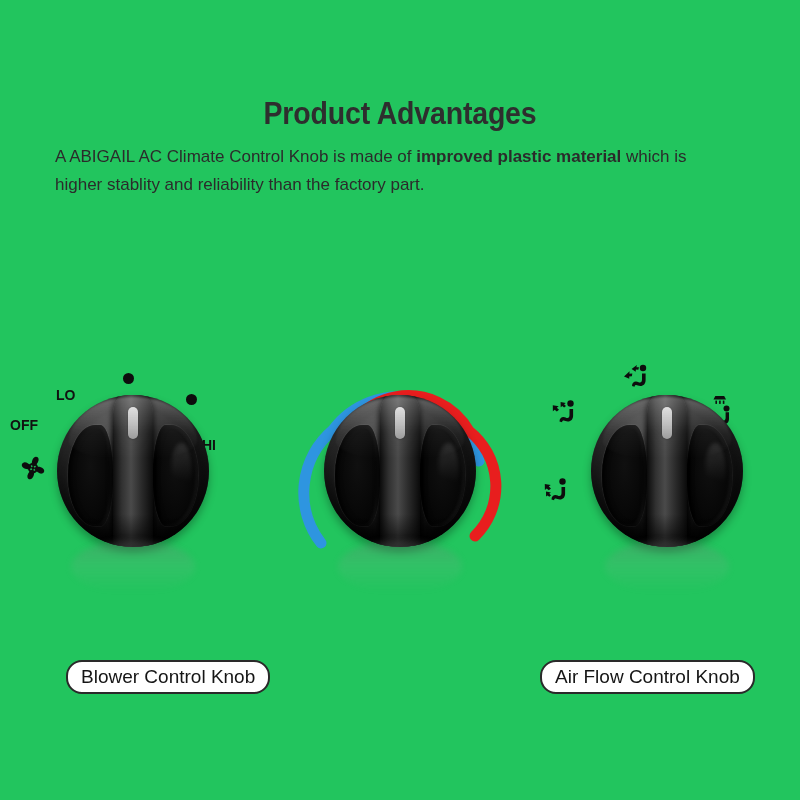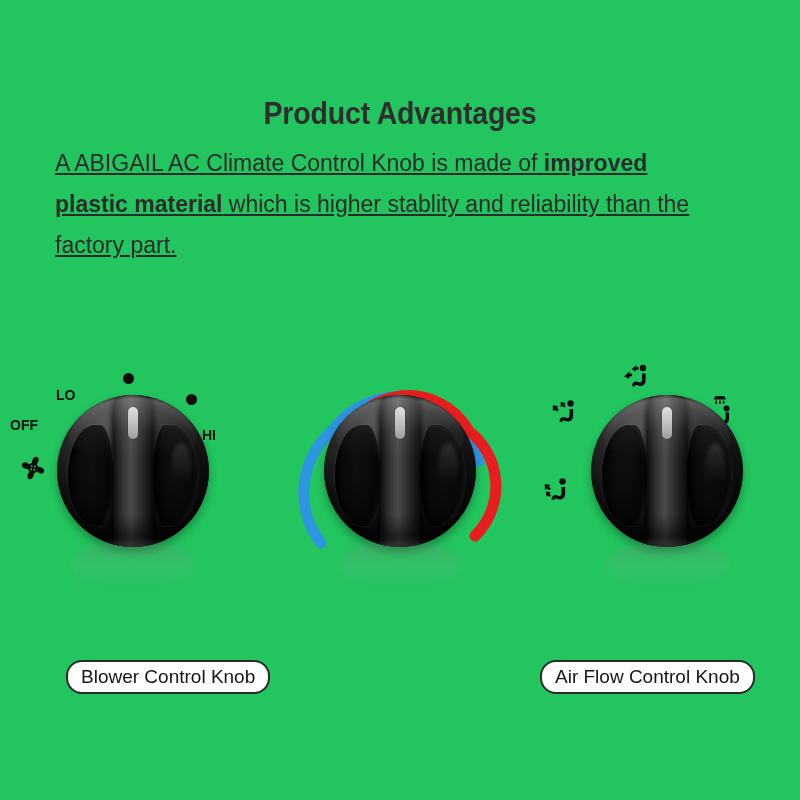--- a/index.html
+++ b/index.html
@@ -32,25 +32,24 @@
     color: #2e2e2e;
     letter-spacing: -0.2px;
     font-stretch: condensed;
     transform: scaleX(0.92);
   }
   .body-copy {
     position: absolute;
     left: 55px;
     top: 143px;
     width: 650px;
-    font-size: 23px;
-    line-height: 41px;
+    font-size: 17px;
+    line-height: 28px;
     color: #2b2b2b;
     font-weight: 400;
-    text-decoration: underline;
   }
   .body-copy b { font-weight: bold; }
 
   
   .knob-row {
     position: absolute;
     left: 0;
     top: 355px;
     width: 800px;
     height: 230px;
@@ -257,21 +256,21 @@
               <path d="M16.2 17c-3.3 1.9-7.2 1.2-9.2-0.6-2.1-1.9-1.3-4.6 1.1-5 2.4-0.4 5.1 1.6 7 4z"></path>
             </g>
             <circle cx="17" cy="17" r="4.1" fill="none" stroke="#0d0d0d" stroke-width="2.1"></circle>
             <circle cx="17" cy="17" r="1.5" fill="#0d0d0d"></circle>
           </svg>
         </div>
         <div class="mark" style="left:10px; top:63px;">OFF</div>
         <div class="mark" style="left:56px; top:33px;">LO</div>
         <div class="dot" style="left:123px; top:18px;"></div>
         <div class="dot" style="left:186px; top:39px;"></div>
-        <div class="mark" style="left:202px; top:73px;">HI</div>
+        <div class="mark" style="left:202px; top:83px;">HI</div>
       </div>
 
       <div class="knob-wrap">
         <div class="knob">
           <div class="grip-l"></div>
           <div class="grip-r"></div>
           <div class="ridge"></div>
           <div class="pointer"></div>
           <div class="sheen"></div>
           <div class="skirt"></div>

